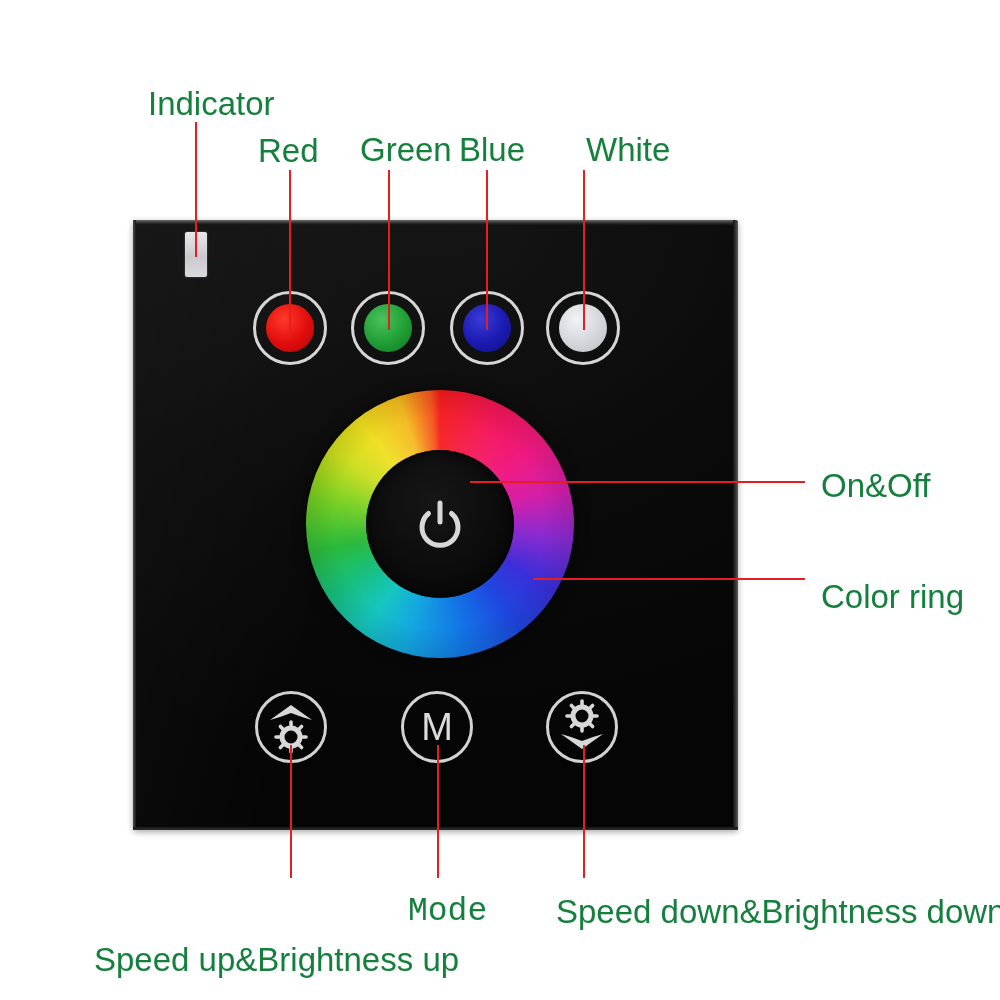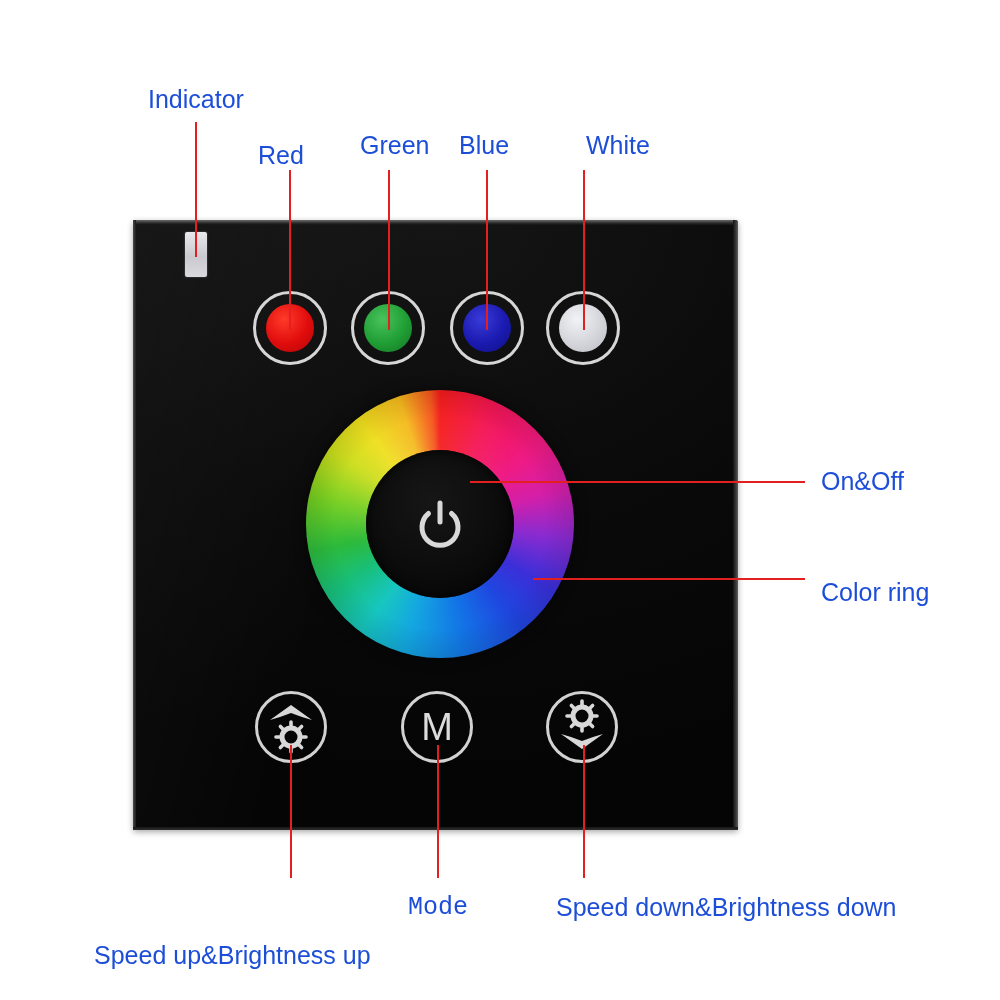--- a/index.html
+++ b/index.html
@@ -202,23 +202,23 @@
     font-family: "Liberation Sans", sans-serif;
     font-size: 38px;
     font-weight: 400;
     letter-spacing: 0;
     line-height: 1;
   }
 
   
   .callout {
     position: absolute;
-    color: #1d4ed8;
+    color: #15803d;
     font-family: "Liberation Sans", sans-serif;
-    font-size: 25px;
+    font-size: 33px;
     font-weight: 400;
     white-space: nowrap;
     line-height: 1;
   }
   .leader {
     position: absolute;
     background: #e41f1f;
   }
   .leader-v { width: 2px; }
   .leader-h { height: 2px; }
@@ -313,21 +313,21 @@
 
   <div class="leader leader-h" style="left:533px; top:578px; width:272px;"></div>
 
   <div class="leader leader-v" style="left:290px; top:745px; height:133px;"></div>
 
   <div class="leader leader-v" style="left:437px; top:745px; height:133px;"></div>
 
   <div class="leader leader-v" style="left:583px; top:745px; height:133px;"></div>
 
   <div class="callout" style="left:148px; top:87px;">Indicator</div>
-  <div class="callout" style="left:258px; top:143px;">Red</div>
+  <div class="callout" style="left:258px; top:134px;">Red</div>
   <div class="callout" style="left:360px; top:133px;">Green</div>
   <div class="callout" style="left:459px; top:133px;">Blue</div>
   <div class="callout" style="left:549px; top:133px;margin-left:37px;">White</div>
   <div class="callout" style="left:821px; top:469px;">On&amp;Off</div>
   <div class="callout" style="left:821px; top:580px;">Color ring</div>
   <div class="callout" style="left:94px; top:935px;margin-top:8px;">Speed up&amp;Brightness up</div>
   <div class="callout" style="left:408px; top:895px;font-family:Liberation Mono, monospace;">Mode</div>
   <div class="callout" style="left:556px; top:895px;">Speed down&amp;Brightness down</div>
 
 </div>

